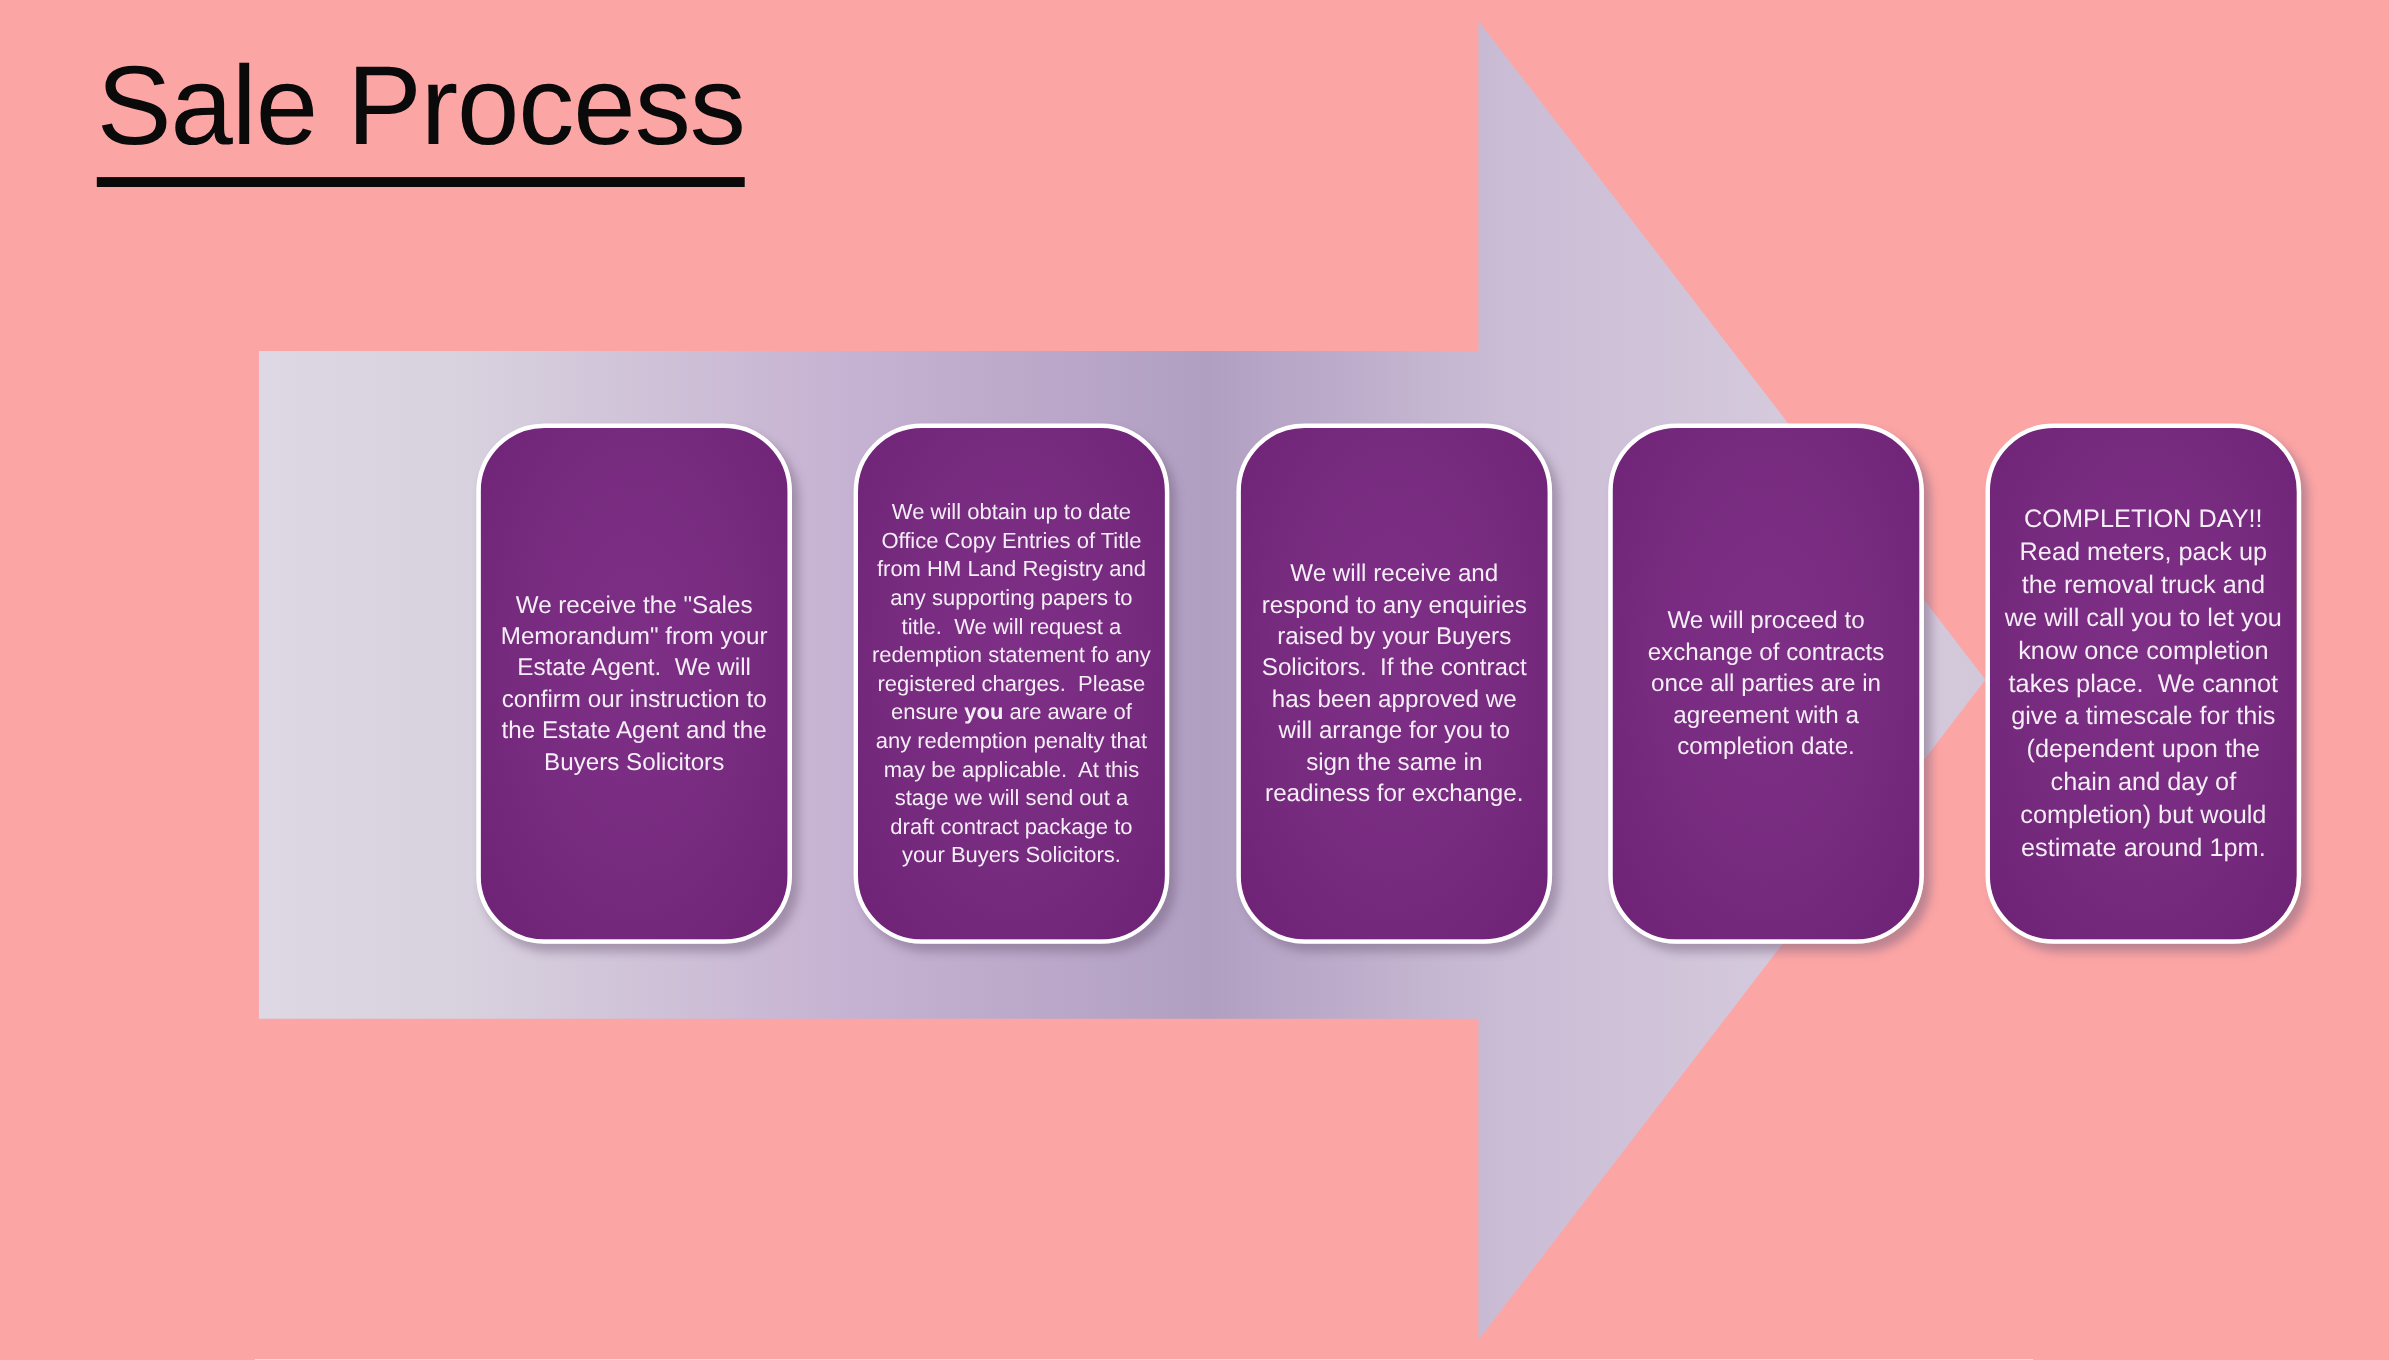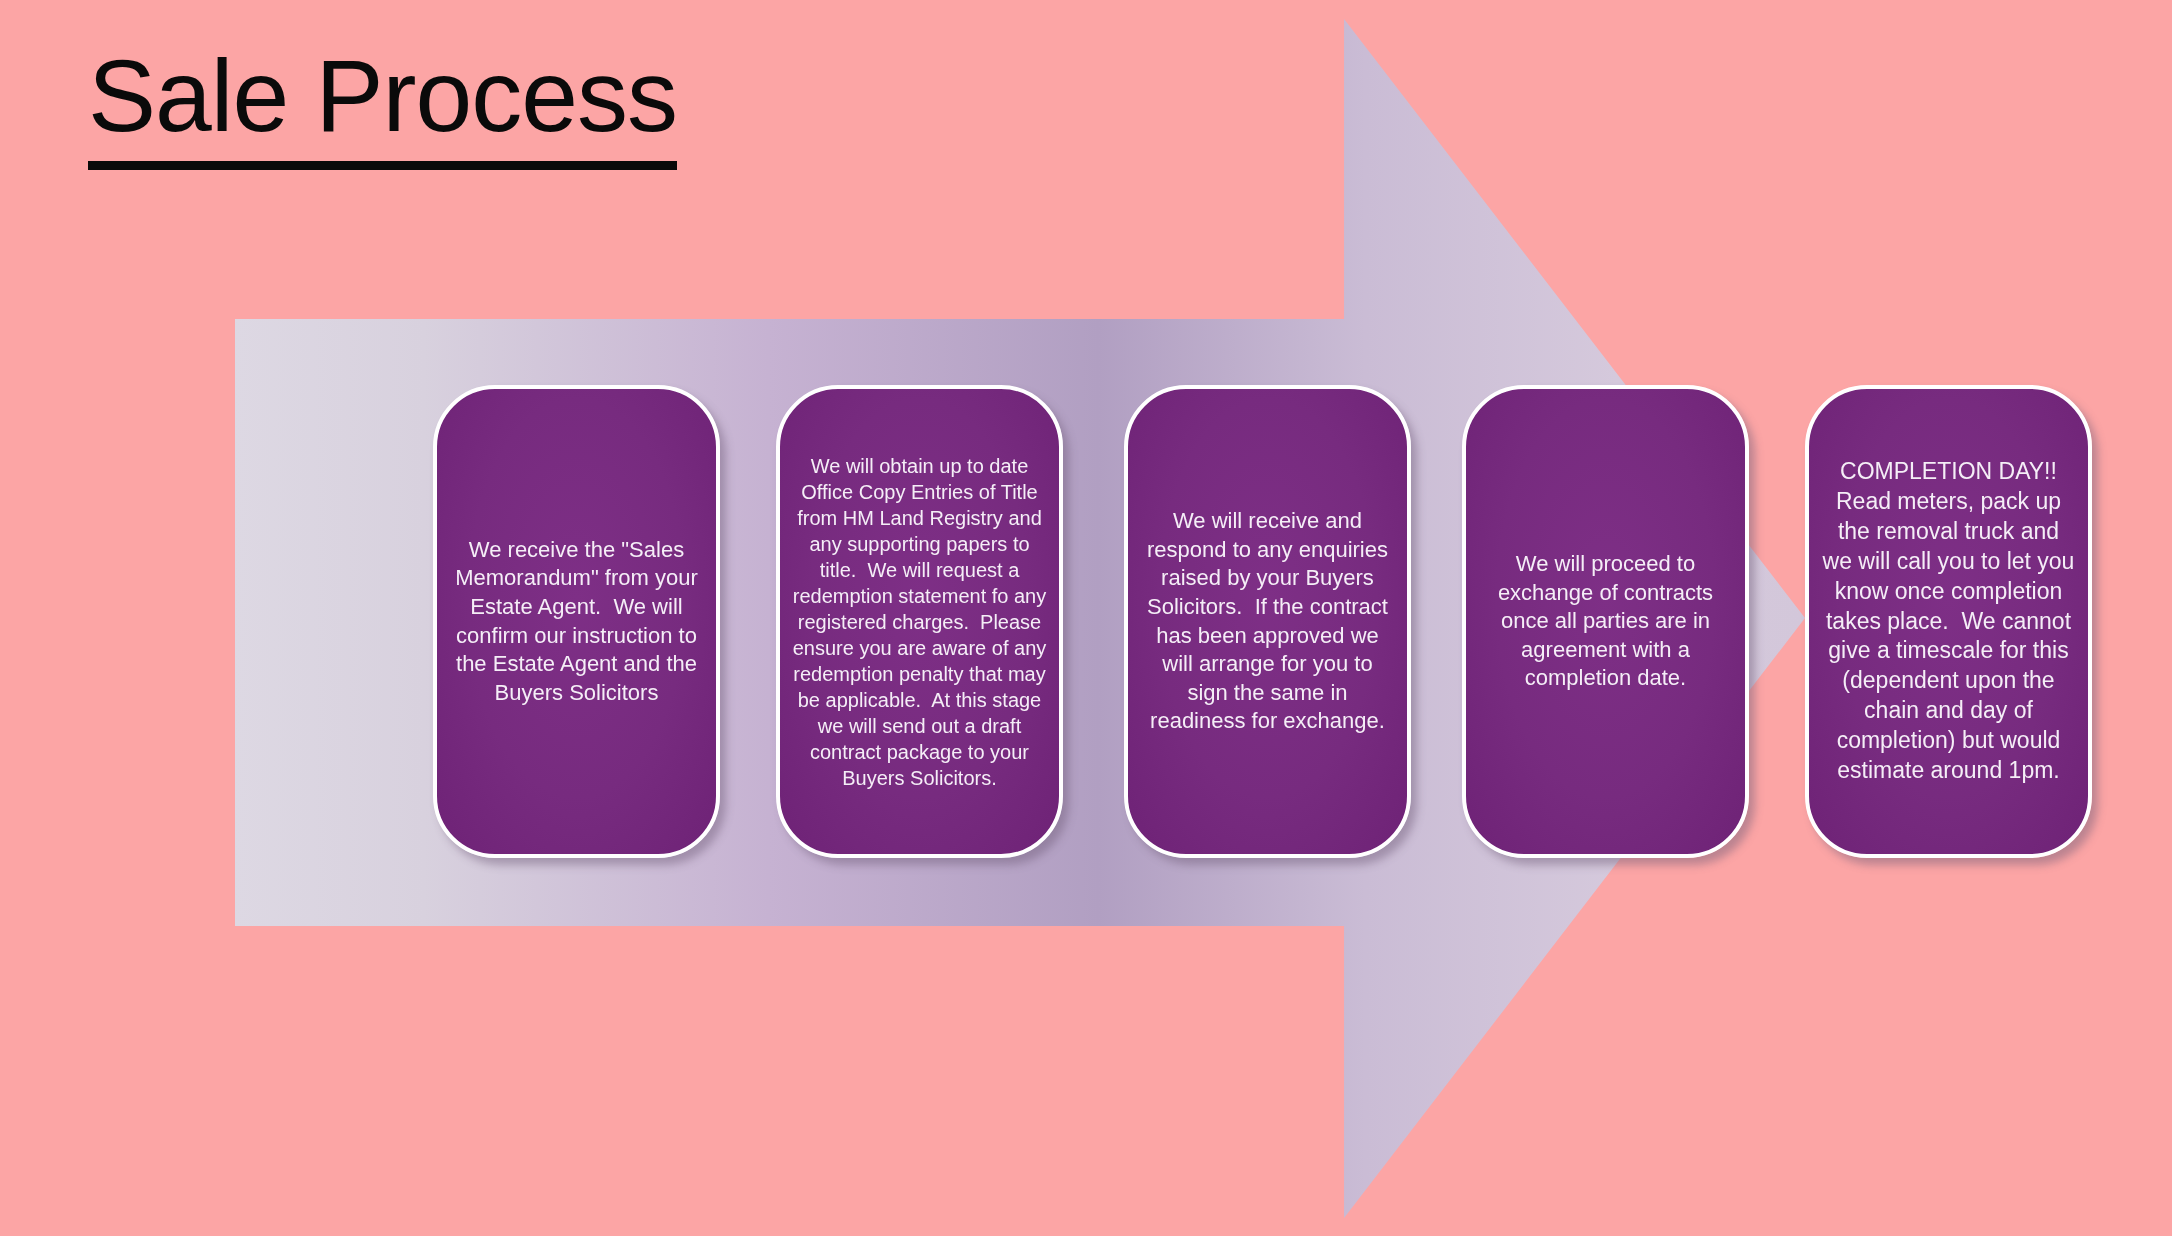--- a/index.html
+++ b/index.html
@@ -54,21 +54,21 @@
     text-align:center;
     line-height:1.3;
     white-space:pre-wrap;
   }
   .s1{left:90px;}  .s1 p{font-size:21px;}
   .s2{left:433px;} .s2 p{font-size:22px;}
   .s3{left:776px;} .s3 p{font-size:20px;}
   .s4{left:1104px;margin-left:20px;}.s4 p{font-size:22px;}
   .s5{left:1462px;}.s5 p{font-size:22px;}
   .s6{left:1805px;}.s6 p{font-size:23px;}
-  .bold{font-weight:normal;}
+  .bold{font-weight:bold;}
 </style>
 </head>
 <body>
 
 <div class="canvas">
 
   <div class="arrow"></div>
 
   <div class="title-wrap">
     <span class="title">Sale Process</span>

